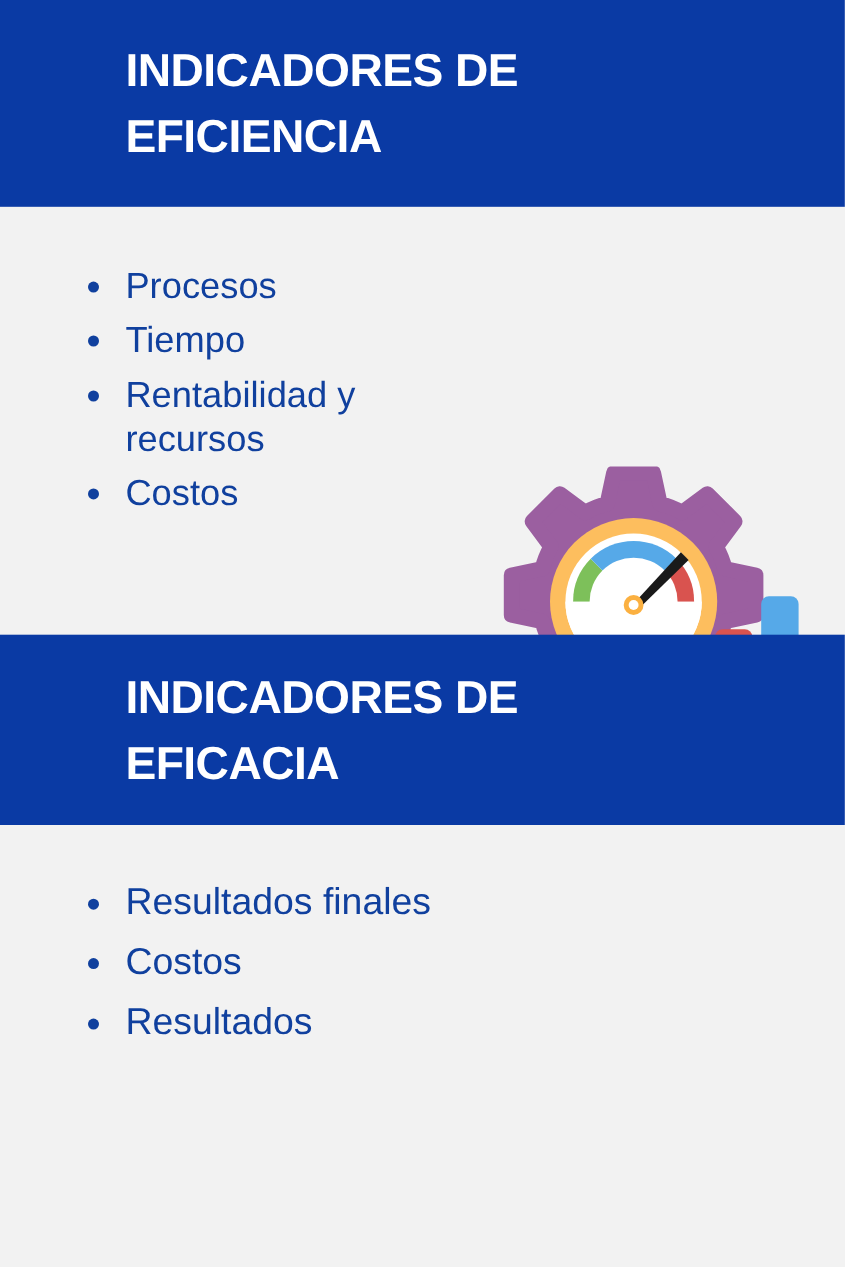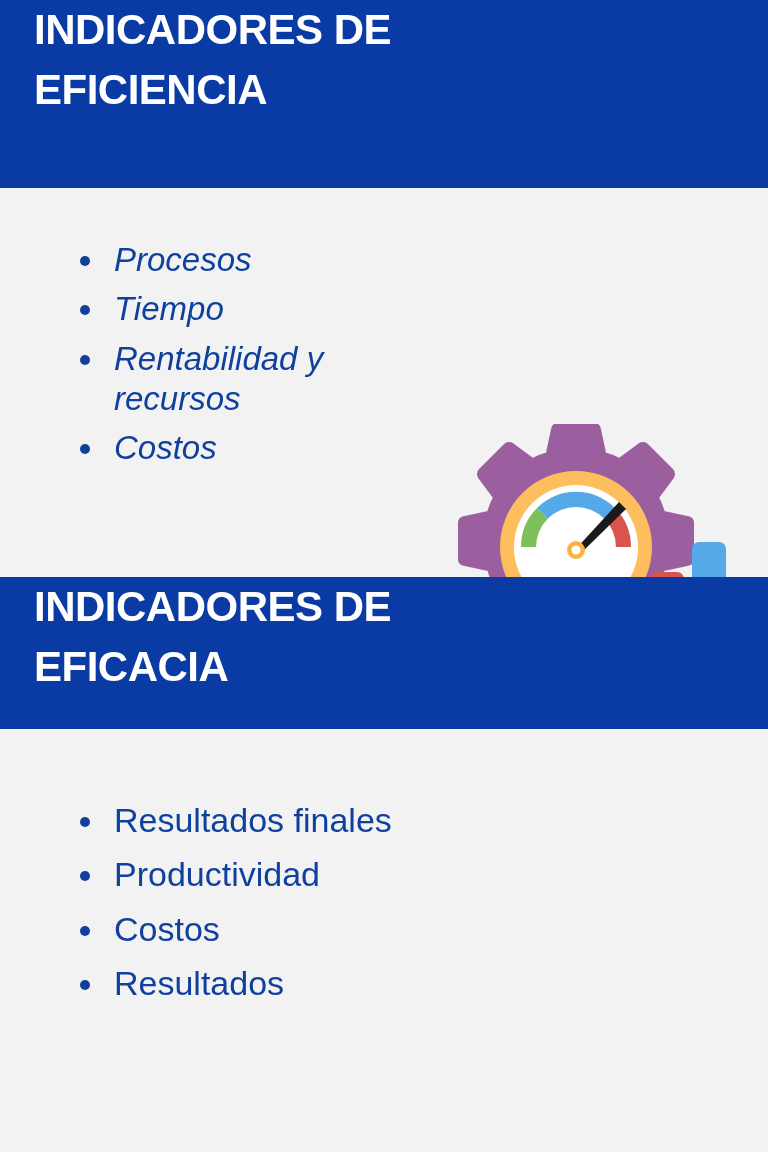--- a/index.html
+++ b/index.html
@@ -21,47 +21,47 @@
     background: #f2f2f2;
   }
 
   
   .band {
     position: absolute;
     left: 0;
     width: 768px;
     background: #0A3AA4;
     box-sizing: border-box;
-    padding: 0 40px 0 34px;
+    padding: 0 40px 0 114px;
     display: flex;
     flex-direction: column;
-    justify-content: flex-start;
+    justify-content: center;
   }
   .band-1 { top: 0;   height: 188px; }
-  .band-2 { top: 577px; height: 152px; }
+  .band-2 { top: 577px; height: 173px; }
 
   .band-title {
     color: #ffffff;
     font-family: "Liberation Sans", sans-serif;
     font-weight: bold;
     font-size: 42px;
     line-height: 1.42;
     letter-spacing: -0.5px;
     text-transform: uppercase;
     max-width: 470px;
     margin: 0;
   }
 
   
   .section {
     position: absolute;
     left: 0;
     width: 768px;
   }
-  .section-1 { top: 188px; height: 389px; font-style: italic; }
+  .section-1 { top: 188px; height: 389px; }
   .section-2 { top: 750px; height: 402px; }
 
   .bullet-list {
     position: absolute;
     list-style: none;
     margin: 0;
     padding: 0;
   }
   .list-1 {
     left: 72px;
@@ -165,20 +165,19 @@
   </div>
 
   <div class="band band-2">
     <h1 class="band-title">INDICADORES DE EFICACIA</h1>
   </div>
 
   <div class="section section-2">
 
     <ul class="bullet-list list-2">
       <li class="bullet-item">Resultados finales</li>
-      <li class="bullet-item">Productividad</li>
       <li class="bullet-item">Costos</li>
       <li class="bullet-item">Resultados</li>
     </ul>
 
   </div>
 
 </div>
 
 </body></html>

